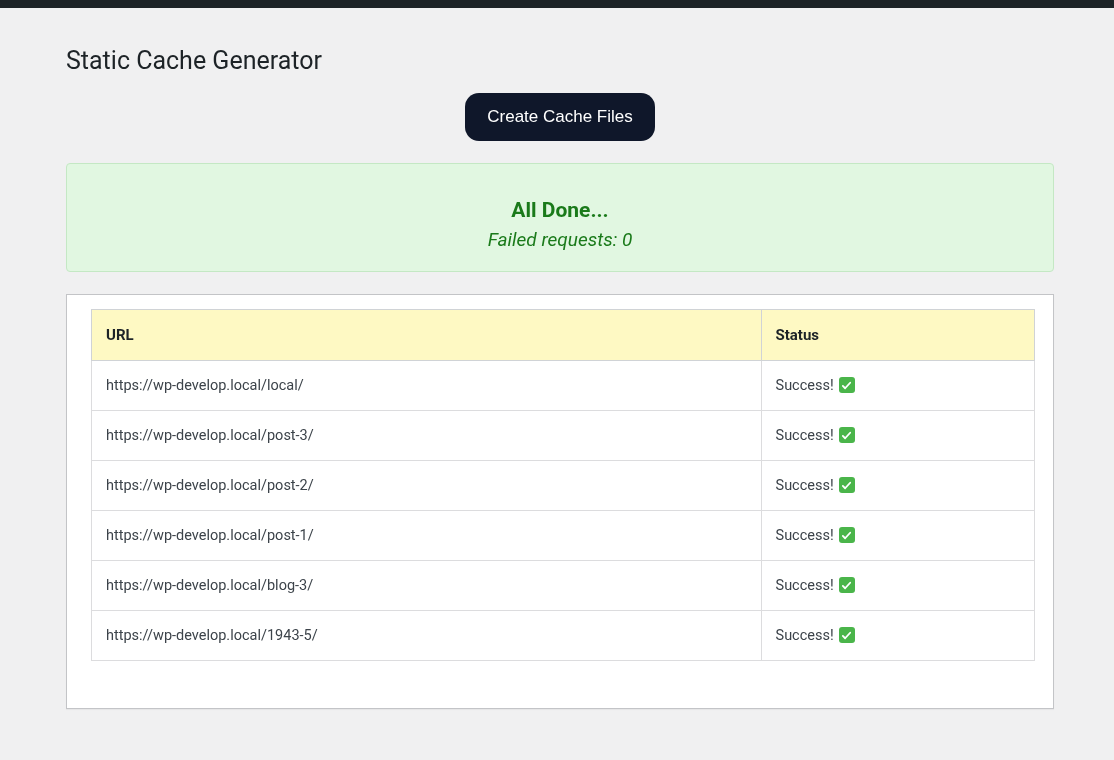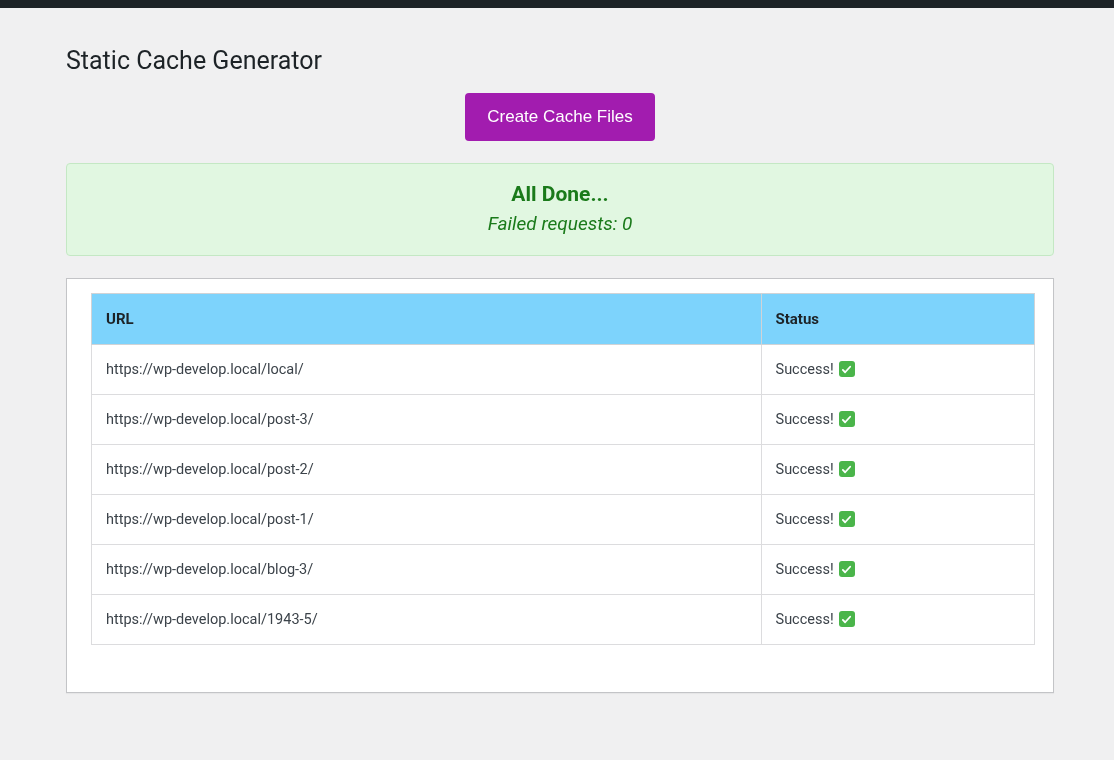--- a/index.html
+++ b/index.html
@@ -28,34 +28,34 @@
       color: #1d2327;
       margin-top: 18px;
       margin-bottom: 18px;
     }
     .button-wrap {
       text-align: center;
       margin-bottom: 22px;
     }
     .primary-button {
       display: inline-block;
-      background: #a21caf;
+      background: #0f172a;
       color: #fff;
       border: none;
-      border-radius: 4px;
+      border-radius: 14px;
       font-size: 17px;
       padding: 12px 22px;
       cursor: pointer;
       line-height: 1.4;
     }
     .notice-success {
       background: #e1f7e1;
       border: 1px solid #c4e8c4;
       border-radius: 4px;
-      padding: 18px 10px 20px;
+      padding: 34px 10px 20px;
       text-align: center;
       margin-bottom: 22px;
     }
     .notice-success .notice-title {
       color: #1a7a1a;
       font-size: 21px;
       font-weight: 700;
       margin-bottom: 6px;
     }
     .notice-success .notice-sub {
@@ -78,21 +78,21 @@
       padding-right: 4px;
     }
     .url-table {
       width: 100%;
       border-collapse: collapse;
       font-size: 14.5px;
       color: #2c3338;
     }
     .url-table thead th {
       text-align: left;
-      background: #7dd3fc;
+      background: #fef9c3;
       font-weight: 700;
       padding: 16px 14px;
       border: 1px solid #d0d3d6;
       color: #1d2327;
       font-size: 15px;
     }
     .url-table tbody td {
       padding: 16px 14px;
       border: 1px solid #dcdcde;
       color: #3c434a;

